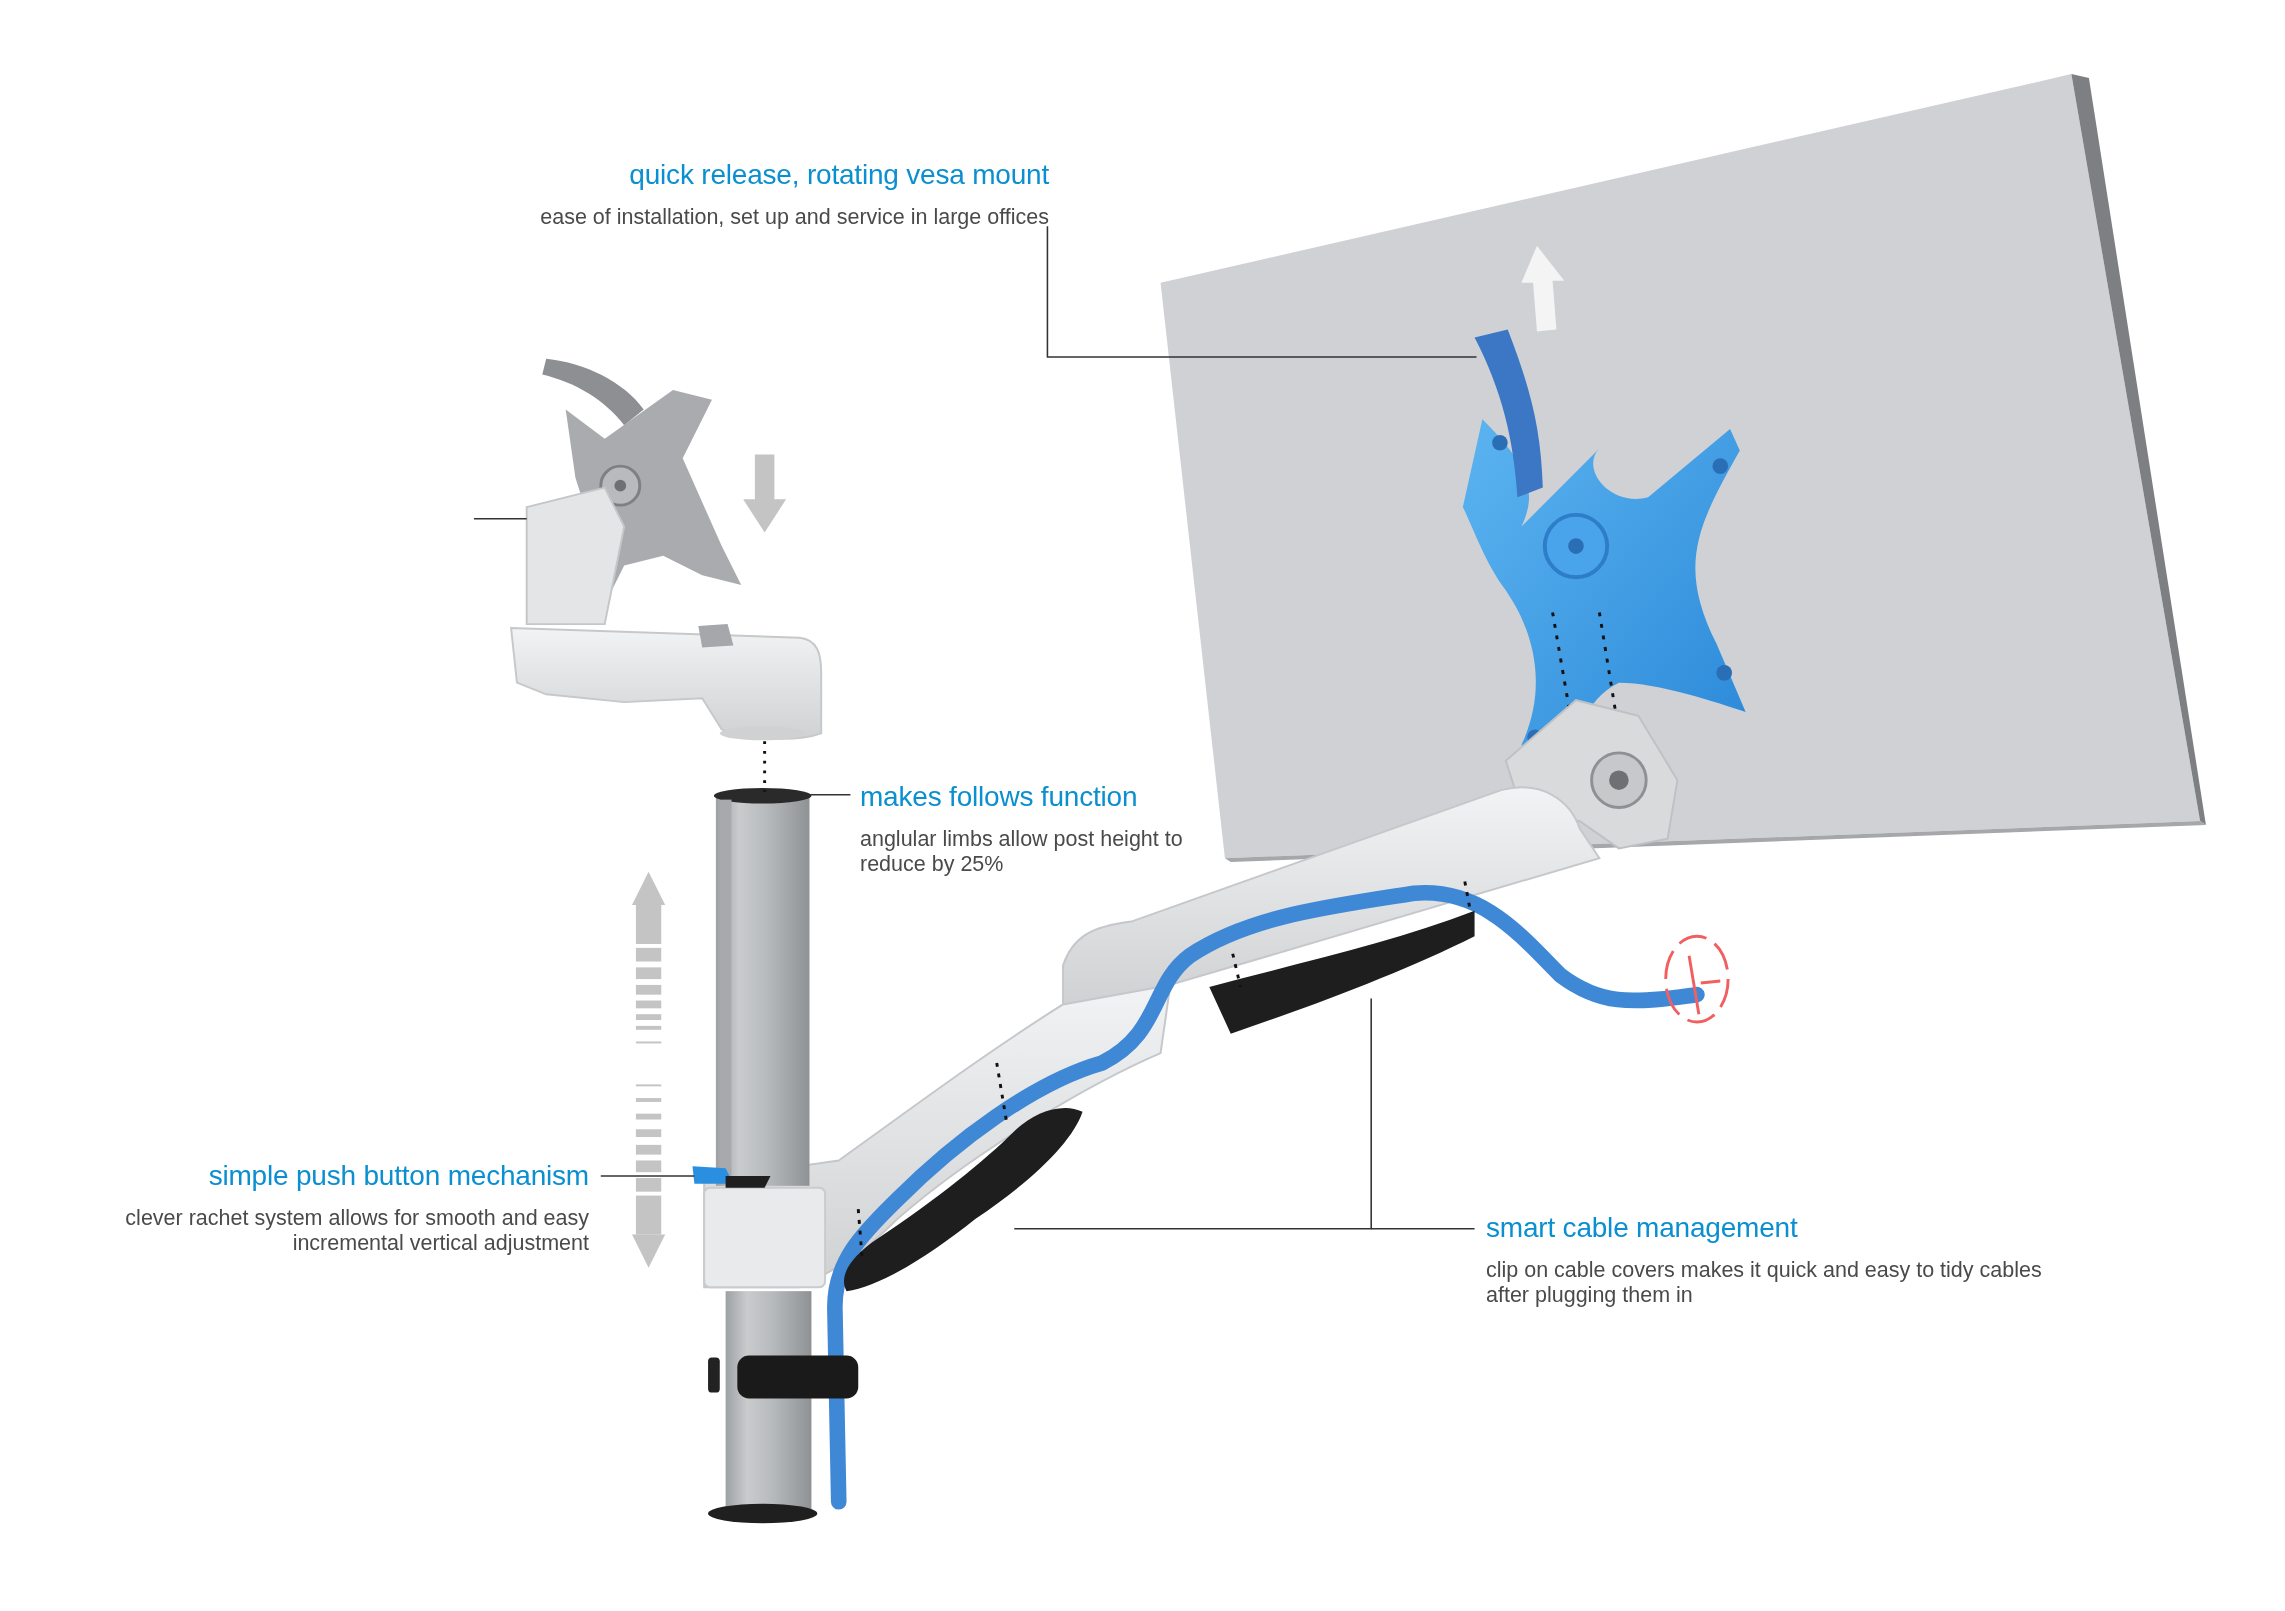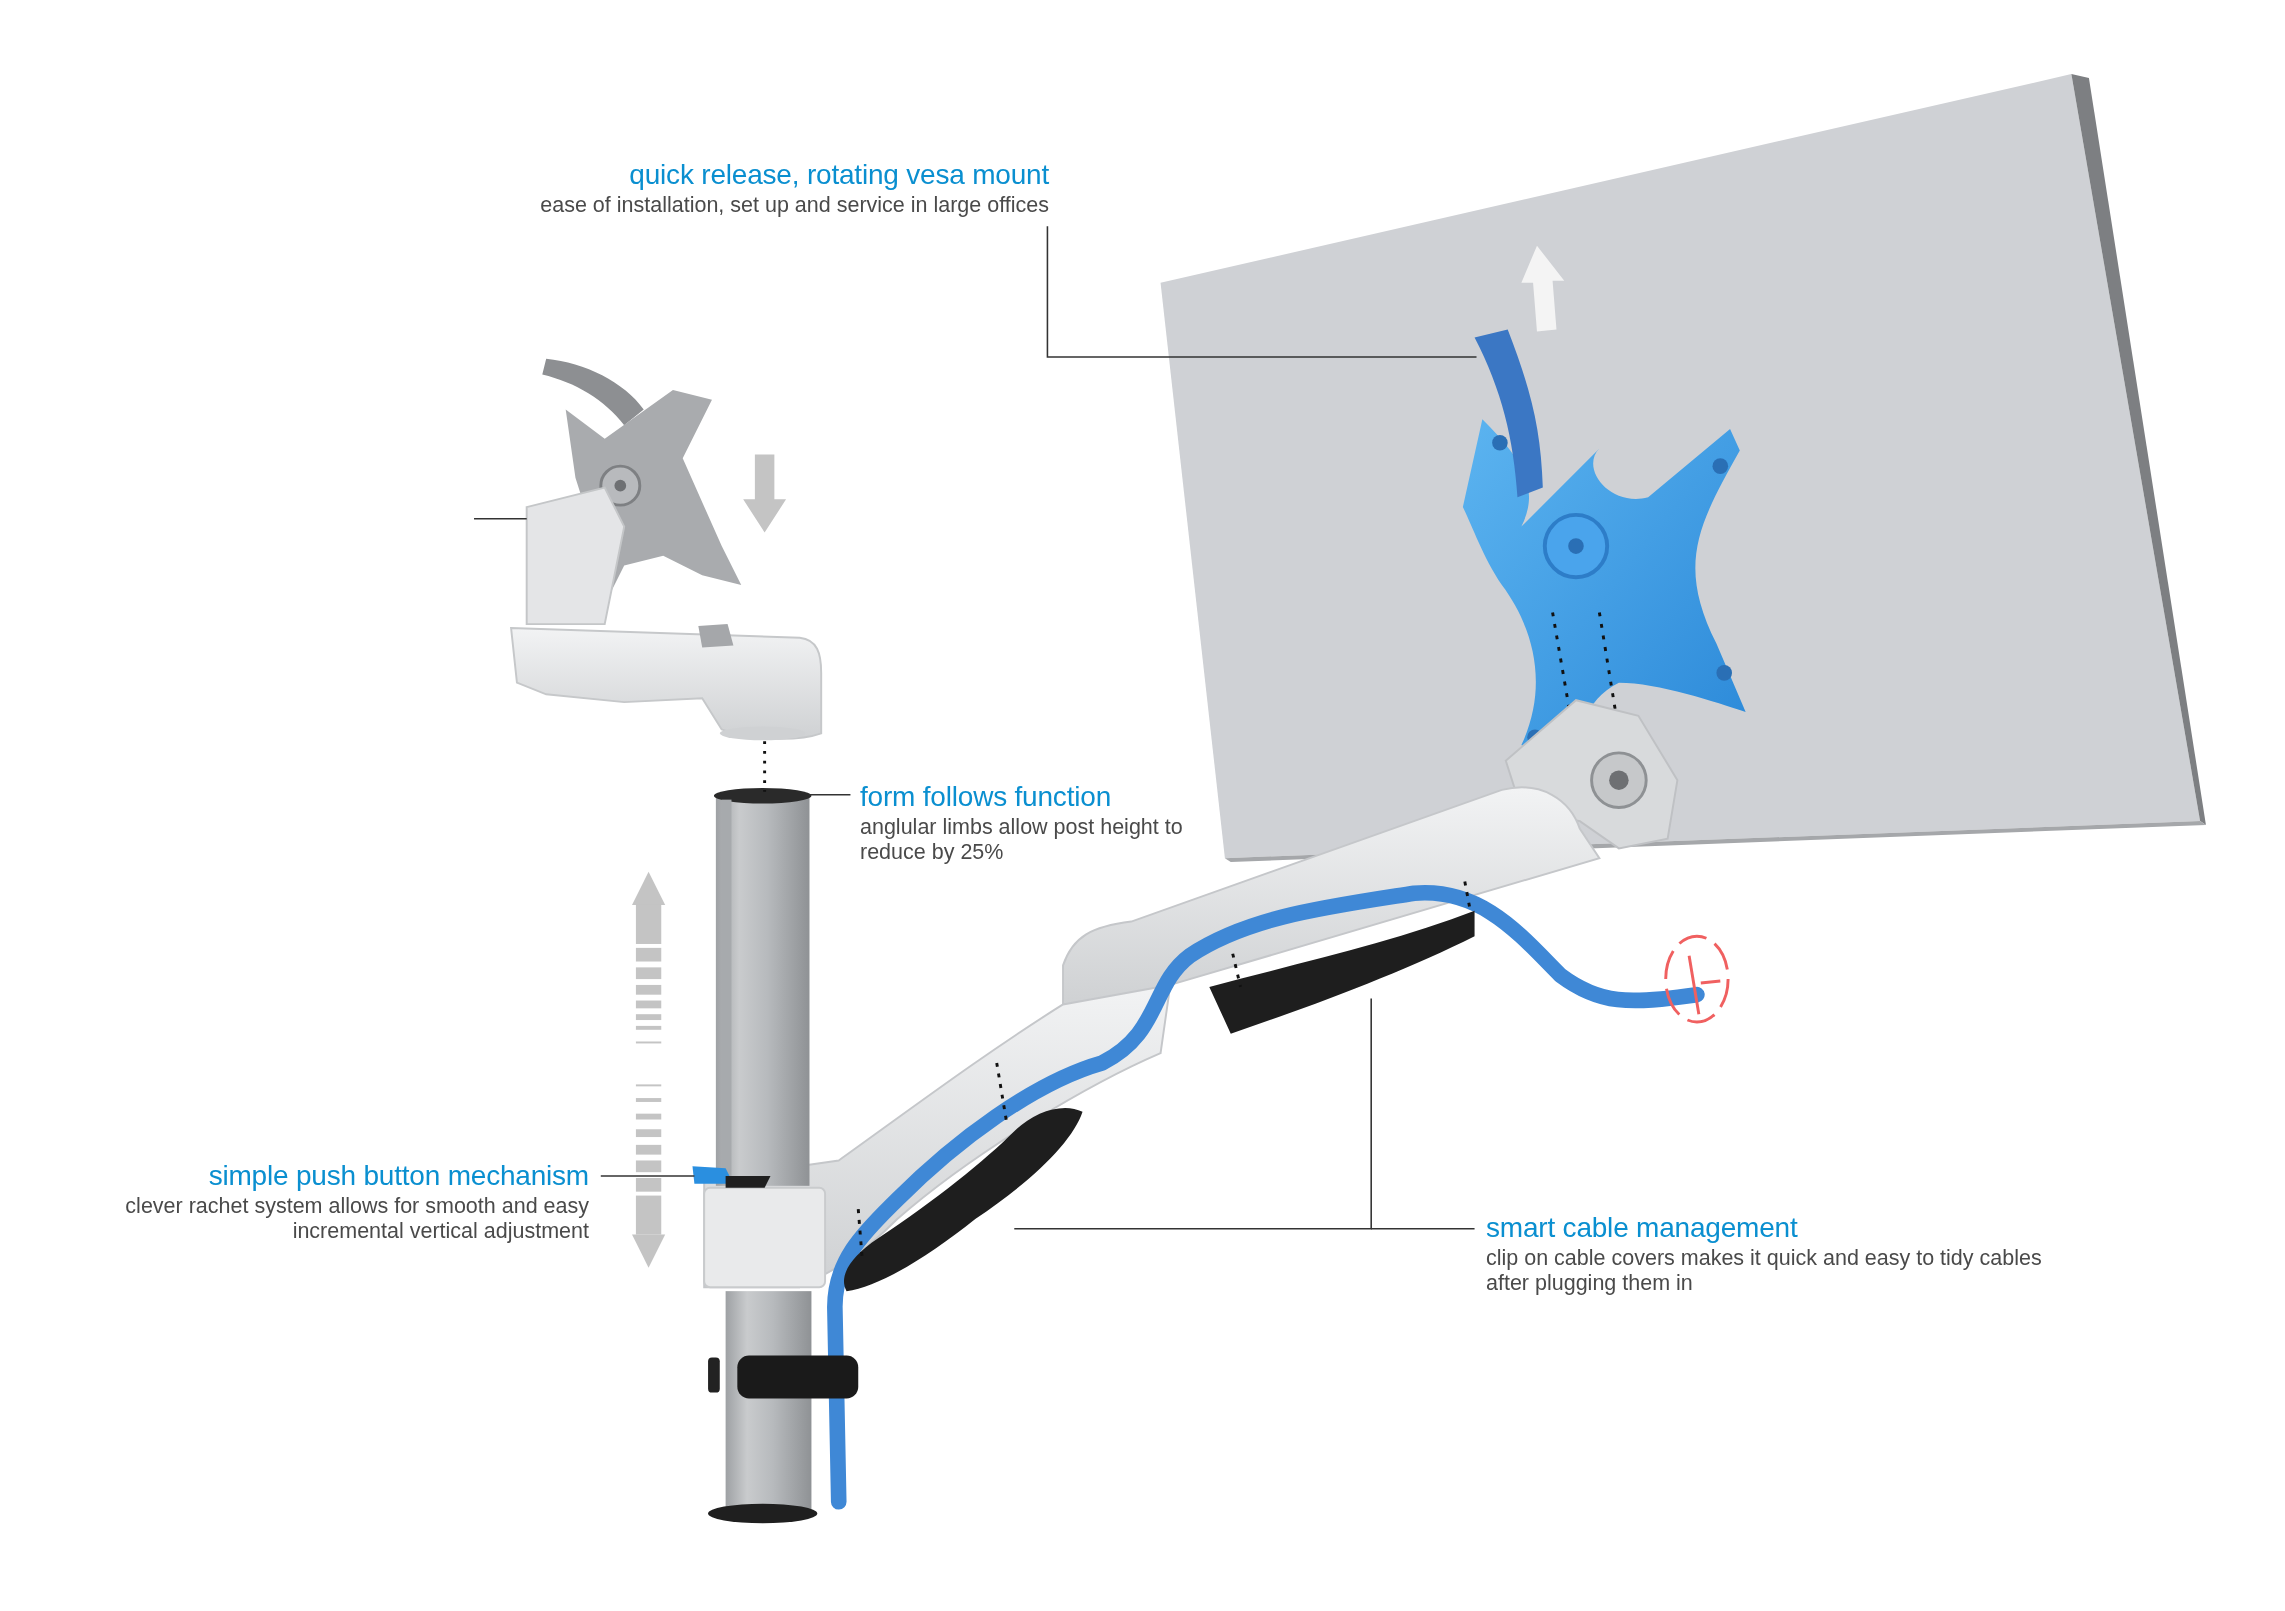--- a/index.html
+++ b/index.html
@@ -2,21 +2,21 @@
 <html><head>
 <meta charset="utf-8">
 <style>
   html, body { margin: 0; padding: 0; background: #ffffff; }
   body { width: 2286px; height: 1611px; position: relative; overflow: hidden;
          font-family: "Liberation Sans", "DejaVu Sans", sans-serif; }
   .stage { position: absolute; left: 0; top: 0; width: 2286px; height: 1611px; }
   svg.art { position: absolute; left: 0; top: 0; }
   .callout { position: absolute; line-height: 1.18; }
   .callout .title { color: #0a8fd0; font-weight: normal; font-size: 28px; letter-spacing: -0.2px; white-space: nowrap; }
-  .callout .desc  { color: #4a4a4a; font-size: 21.5px; margin-top: 2px; }
+  .callout .desc  { color: #4a4a4a; font-size: 21.5px; margin-top: 14px; }
   .right { text-align: right; }
   .left  { text-align: left; }
   #c-vesa   { right: 1237px; top: 158px; }
   #c-dual   { right: 1826px; top: 499px; }
   #c-form   { left: 860px;  top: 780px; }
   #c-push   { right: 1697px; top: 1159px; }
   #c-cable  { left: 1486px; top: 1211px; }
   #c-form .desc  { width: 390px; }
   #c-push .desc  { width: 546px; margin-left: auto; }
   #c-cable .desc { width: 585px; }
@@ -179,21 +179,21 @@
     </g>
   </svg>
 
   <div class="callout right" id="c-vesa">
     <div class="title">quick release, rotating vesa mount</div>
     <div class="desc">ease of installation, set up and service in large offices</div>
   </div>
 
 
   <div class="callout left" id="c-form">
-    <div class="title">form follows function</div>
+    <div class="title">makes follows function</div>
     <div class="desc">anglular limbs allow post height to reduce by 25%</div>
   </div>
 
   <div class="callout left" id="c-cable">
     <div class="title">smart cable management</div>
     <div class="desc">clip on cable covers makes it quick and easy to tidy cables after plugging them in</div>
   </div>
 
   <div class="callout right" id="c-push">
     <div class="title">simple push button mechanism</div>

